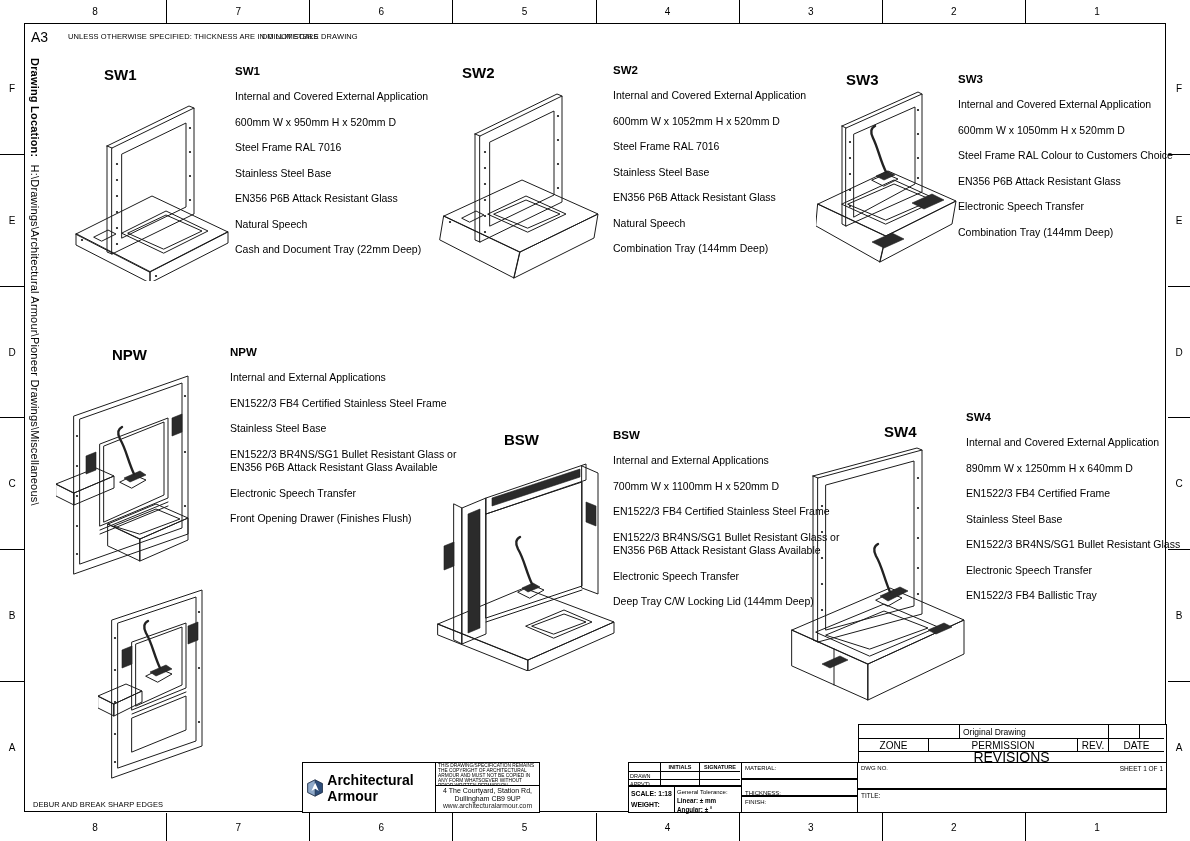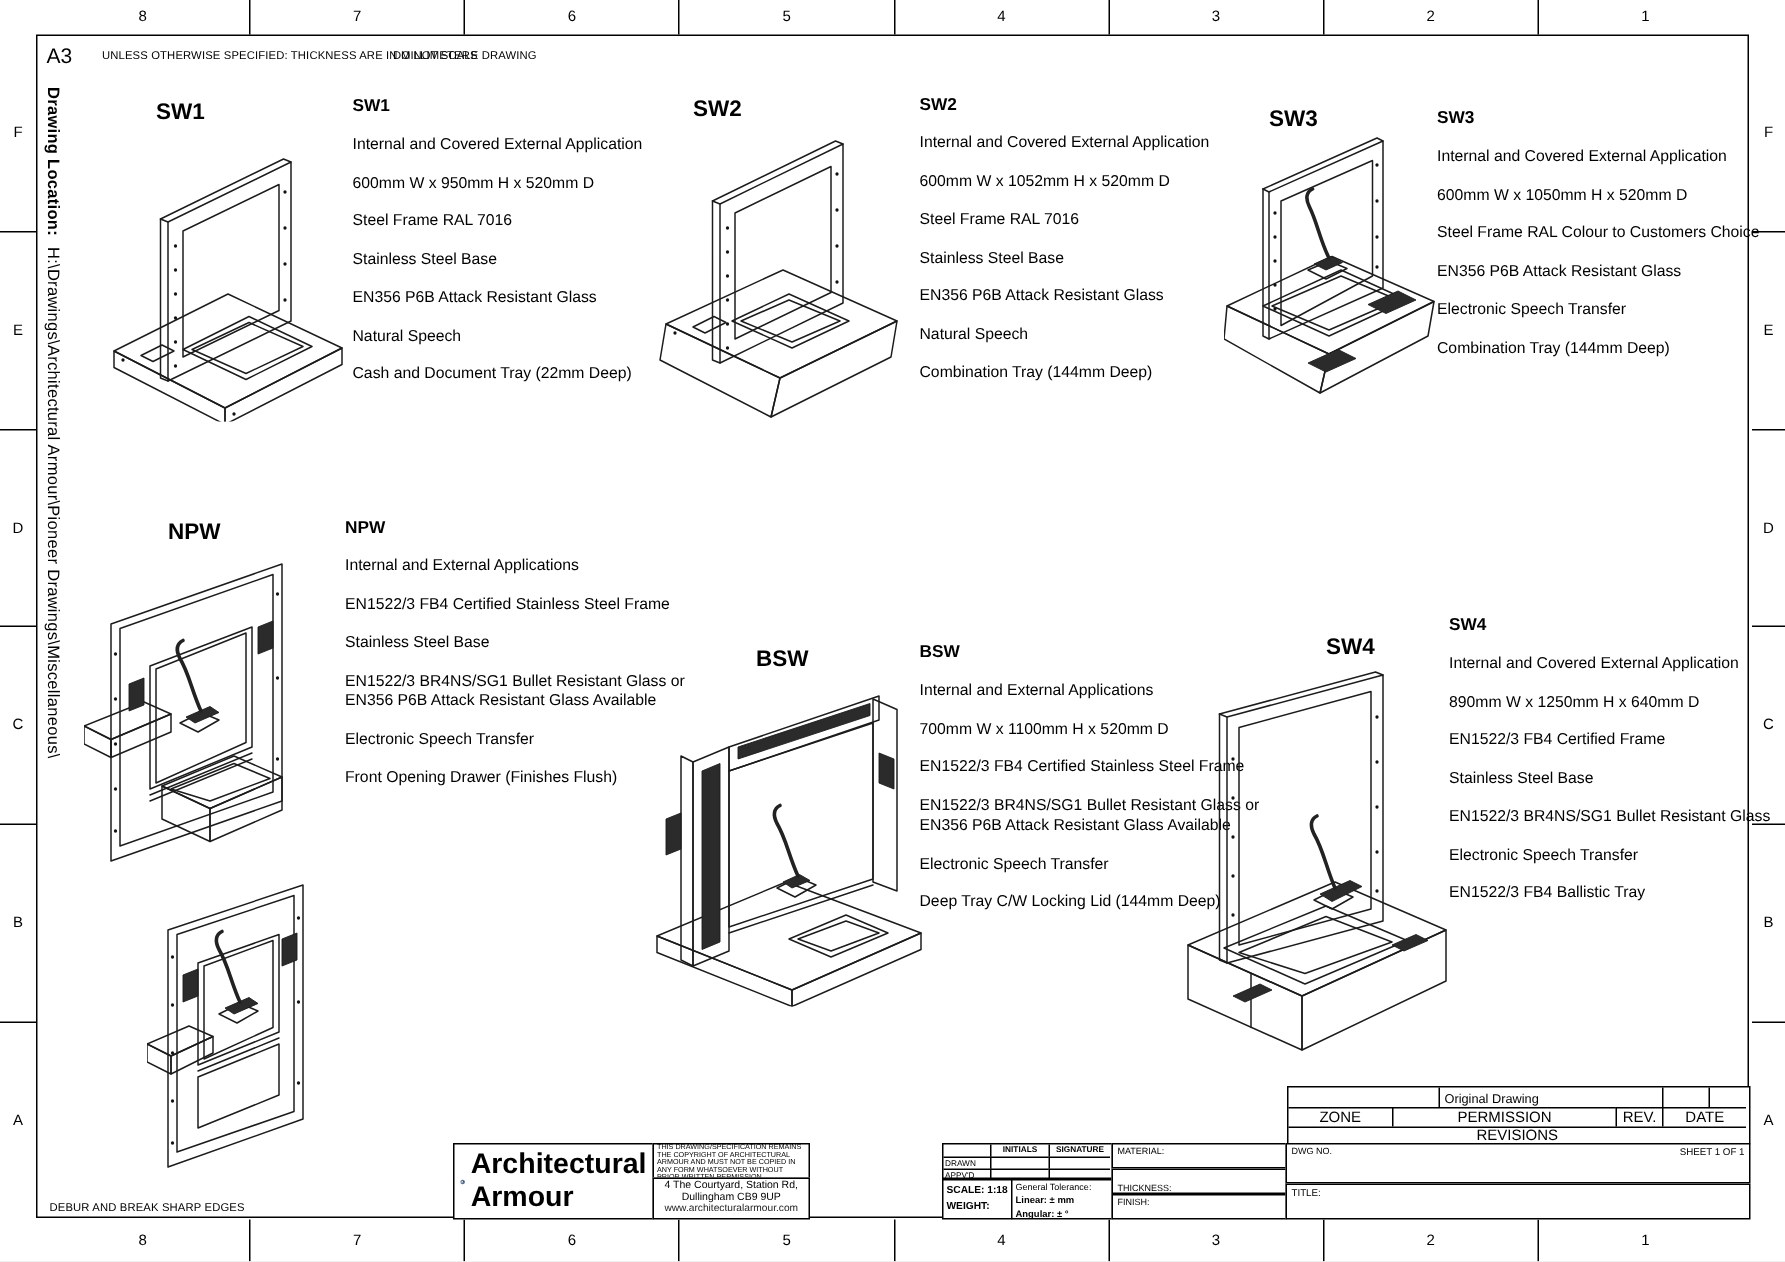--- a/index.html
+++ b/index.html
@@ -38,21 +38,21 @@
   .dot{fill:#111;stroke:none;}
 
   
   .tb{position:absolute;border:1px solid #000;box-sizing:border-box;background:#fff;}
   .lbl{font-size:6px;}
   .rev-grid{display:grid;grid-template-columns:69px 149px 31px 56px;grid-template-rows:13px 13px 11px;}
   .rev-grid>div{border-left:1px solid #000;border-top:1px solid #000;box-sizing:border-box;
       display:flex;align-items:center;justify-content:center;overflow:hidden;}
   .rev-grid>div:nth-child(4n+1){border-left:none;}
   .rev-grid>div:nth-child(-n+4){border-top:none;}
-  .rev-caption{grid-column:1/5;font-size:10px;}
+  .rev-caption{grid-column:1/5;font-size:14px;}
   .rev-h{font-size:10px;}
   .rev-entry{font-size:8.5px;margin-left:31px;}
   .is-grid{display:grid;grid-template-columns:31px 39px 41px;grid-template-rows:8px 8px 8px;}
   .is-grid>div{border-left:1px solid #000;border-top:1px solid #000;box-sizing:border-box;
       font-size:5.5px;display:flex;align-items:center;padding-left:1px;overflow:hidden;}
   .is-grid>div:nth-child(3n+1){border-left:none;}
   .is-grid>div:nth-child(-n+3){border-top:none;font-weight:bold;justify-content:center;padding-left:0;}
 </style>
 </head>
 <body>
@@ -377,21 +377,21 @@
     <div class="rev-h">DATE</div>
     <div class="rev-caption">REVISIONS</div>
   </div>
 
   <div class="tb" style="left:302px;top:762px;width:134px;height:51px;display:flex;align-items:center;padding:0 4px;box-sizing:border-box;">
     <svg width="22" height="24" viewBox="0 0 22 24">
       <polygon points="11,1 21,6 21,18 11,23 1,18 1,6" fill="#2e4d79" stroke="#16243a" stroke-width="1"></polygon>
       <polygon points="11,1 11,23 1,18 1,6" fill="#8fa9c9" stroke="#16243a" stroke-width="0.8"></polygon>
       <polygon points="11,5 16,16 11,13 6,16" fill="#ffffff"></polygon>
     </svg>
-    <span style="font-weight:bold;font-size:19px;margin-left:4px;">Architectural Armour</span>
+    <span style="font-weight:bold;font-size:14px;margin-left:4px;">Architectural Armour</span>
   </div>
 
   <div class="tb" style="left:435px;top:762px;width:105px;height:24px;padding:1px 2px;font-size:4.8px;line-height:4.9px;">THIS DRAWING/SPECIFICATION REMAINS THE COPYRIGHT OF ARCHITECTURAL ARMOUR AND MUST NOT BE COPIED IN ANY FORM WHATSOEVER WITHOUT PRIOR WRITTEN PERMISSION</div>
   <div class="tb" style="left:435px;top:785px;width:105px;height:28px;text-align:center;padding-top:1px;">
     <div style="font-size:7px;line-height:7.5px;">4 The Courtyard, Station Rd,</div>
     <div style="font-size:7px;line-height:7.5px;">Dullingham CB9 9UP</div>
     <div style="font-size:6.8px;line-height:8px;color:#222;">www.architecturalarmour.com</div>
   </div>
 
 

